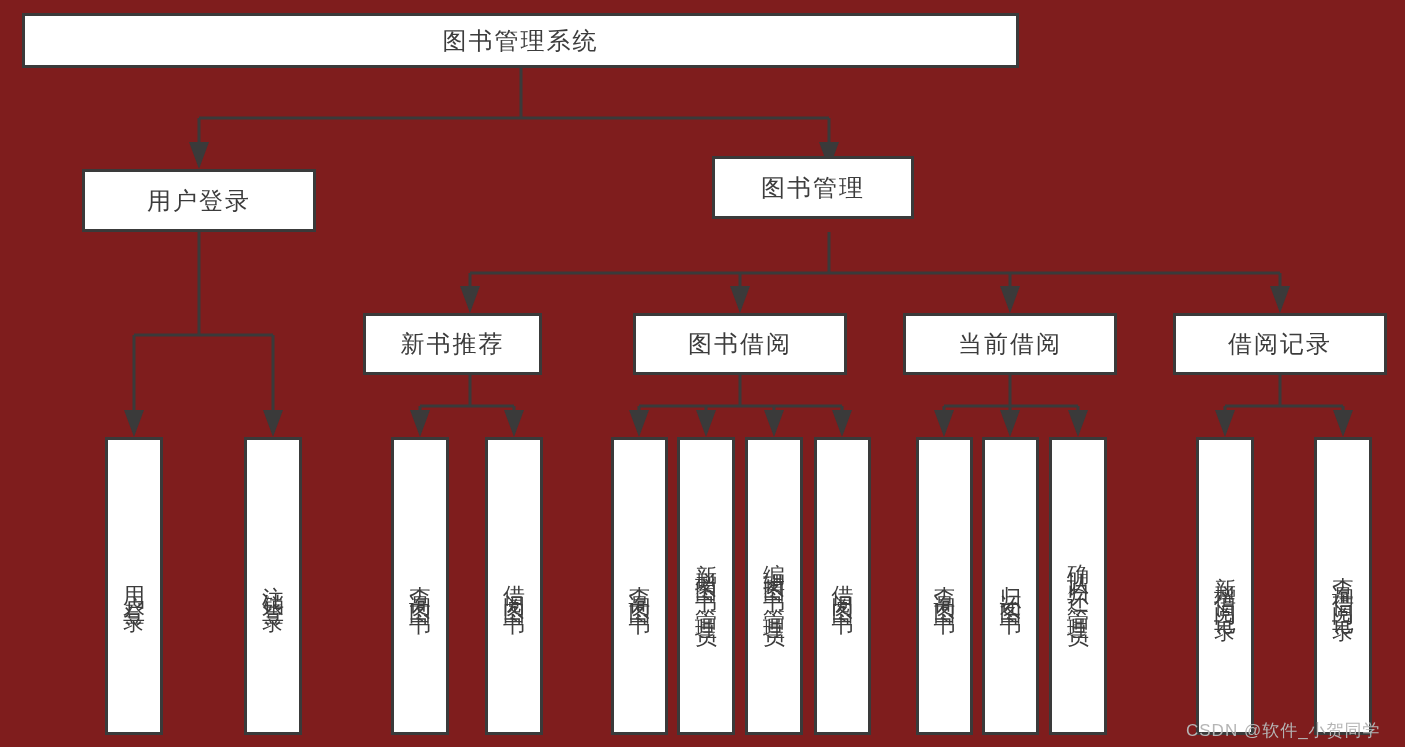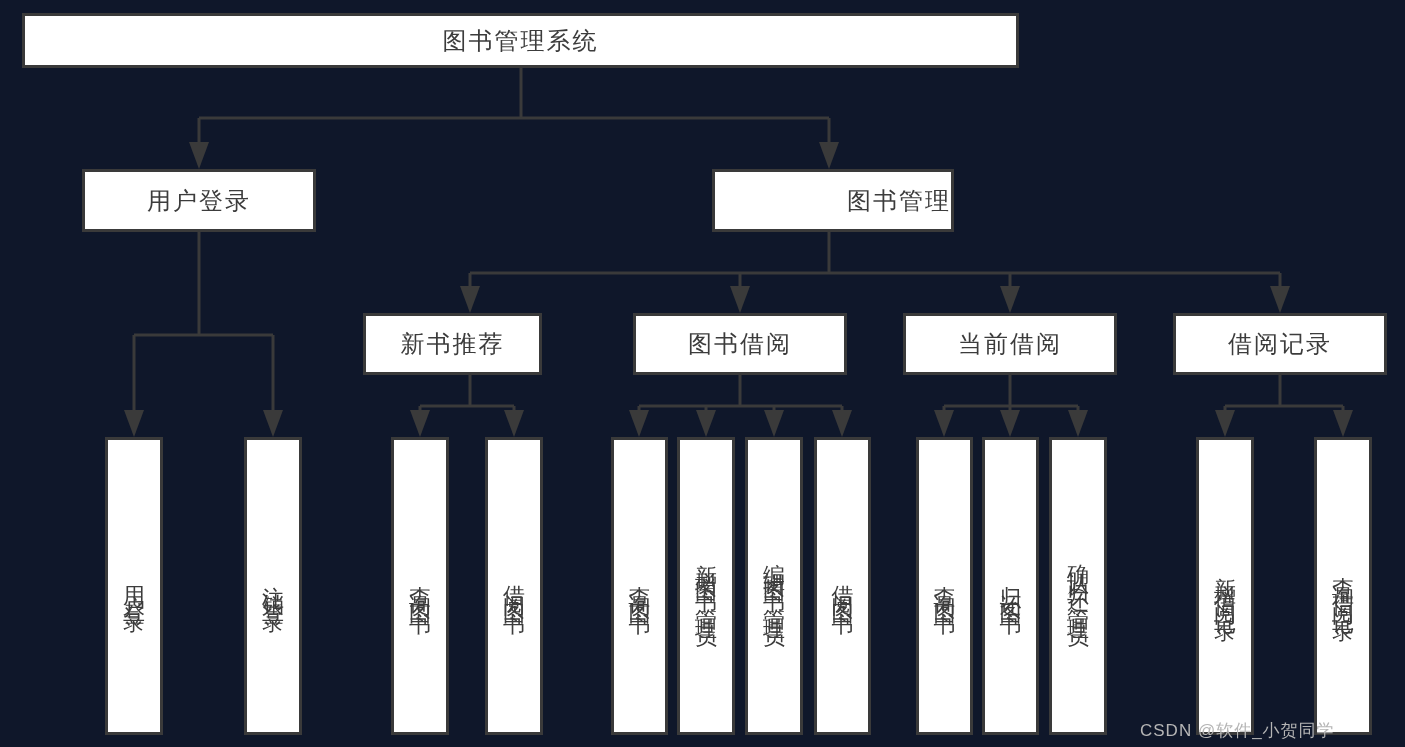--- a/index.html
+++ b/index.html
@@ -1,20 +1,20 @@
 <!DOCTYPE html>
 <html><head>
 <meta charset="utf-8">
 <style>
   html, body { margin: 0; padding: 0; background: #ffffff; }
   .canvas {
     position: relative;
     width: 1405px;
     height: 747px;
-    background: #0f172a;
+    background: #7f1d1d;
     font-family: "Liberation Sans", "DejaVu Sans", sans-serif;
     overflow: hidden;
   }
   .connectors {
     position: absolute;
     left: 0; top: 0;
     width: 1405px; height: 747px;
     pointer-events: none;
   }
   .node {
@@ -35,21 +35,21 @@
   .leaf .v-label {
     writing-mode: vertical-rl;
     text-orientation: mixed;
     font-size: 22px;
     letter-spacing: 9px;
     line-height: 1.1;
     white-space: nowrap;
   }
   .watermark {
     position: absolute;
-    left: 1140px;
+    left: 1186px;
     top: 719px;
     font-size: 17px;
     letter-spacing: 1px;
     color: #b5b5b5;
     white-space: nowrap;
     z-index: 5;
     text-align: right;
   }
 </style>
 </head>
@@ -100,21 +100,21 @@
     </g>
   </svg>
 
   <div class="node" style="left:22px; top:13px; width:997px; height:55px;">
     <span class="h-label">图书管理系统</span>
   </div>
 
   <div class="node" style="left:82px; top:169px; width:234px; height:63px;">
     <span class="h-label">用户登录</span>
   </div>
-  <div class="node" style="left:712px; top:169px; width:242px; height:63px;justify-content:flex-end;">
+  <div class="node" style="left:712px; top:156px; width:202px; height:63px;">
     <span class="h-label">图书管理</span>
   </div>
 
   <div class="node" style="left:363px; top:313px; width:179px; height:62px;">
     <span class="h-label">新书推荐</span>
   </div>
   <div class="node" style="left:903px; top:313px; width:214px; height:62px;">
     <span class="h-label">当前借阅</span>
   </div>
   <div class="node" style="left:633px; top:313px; width:214px; height:62px;">

